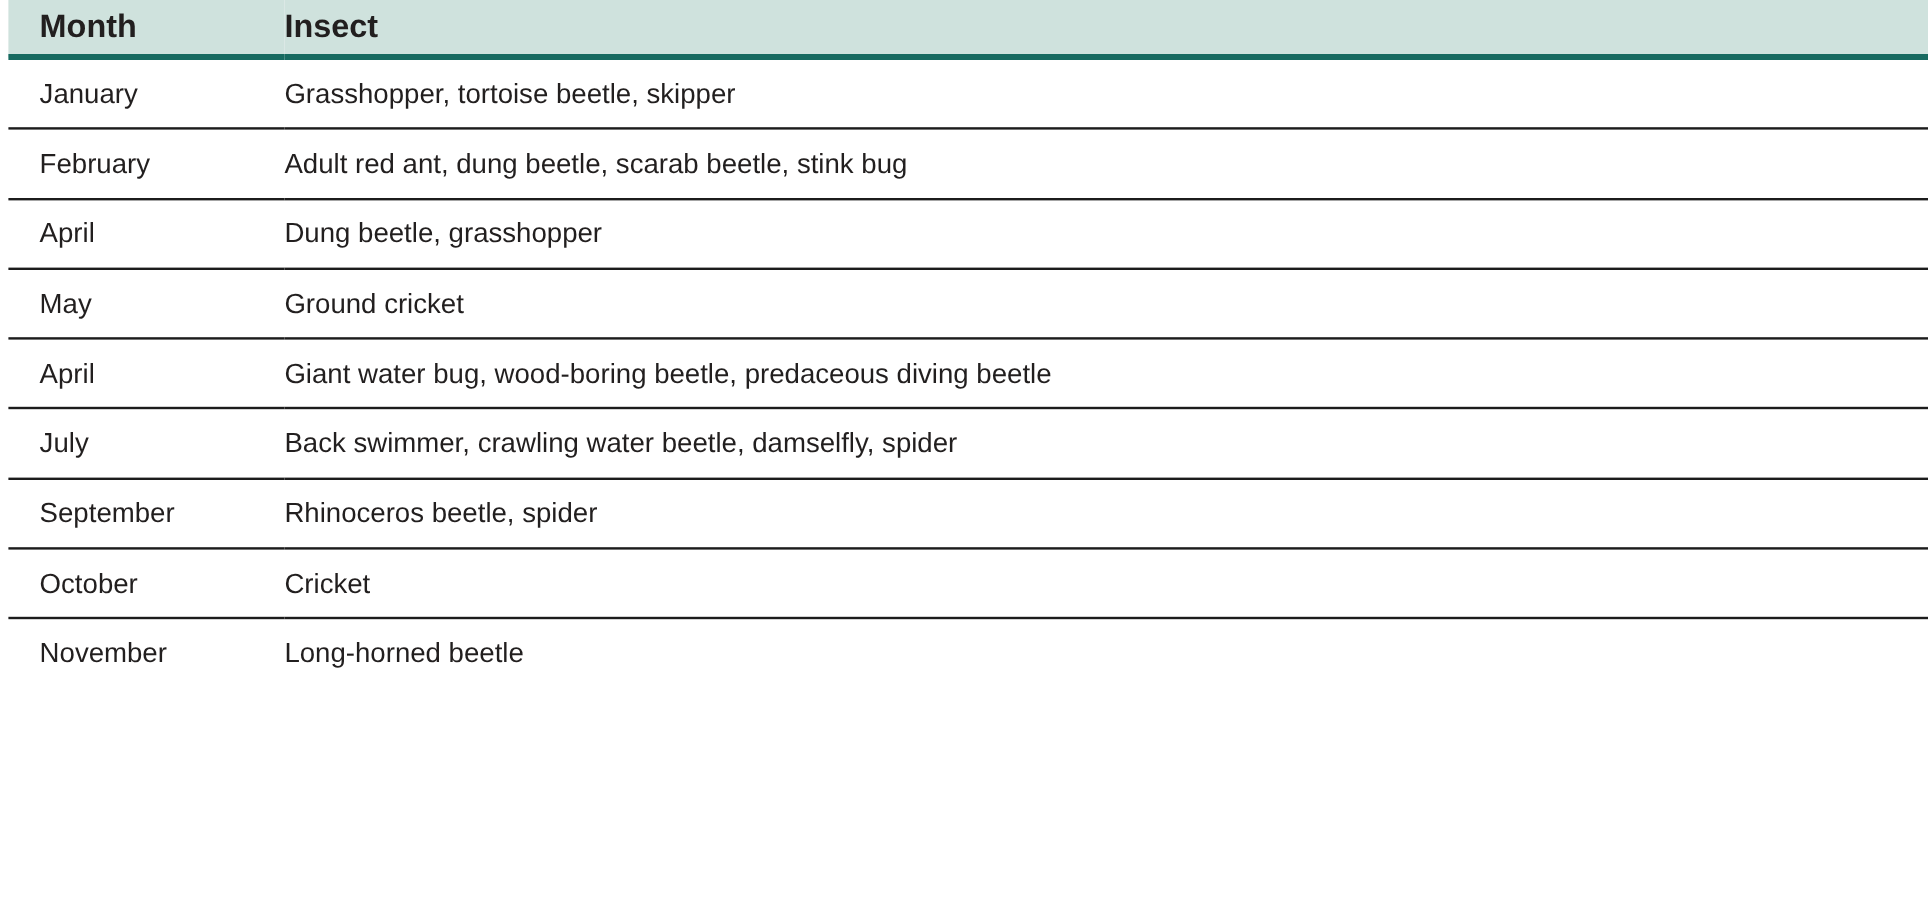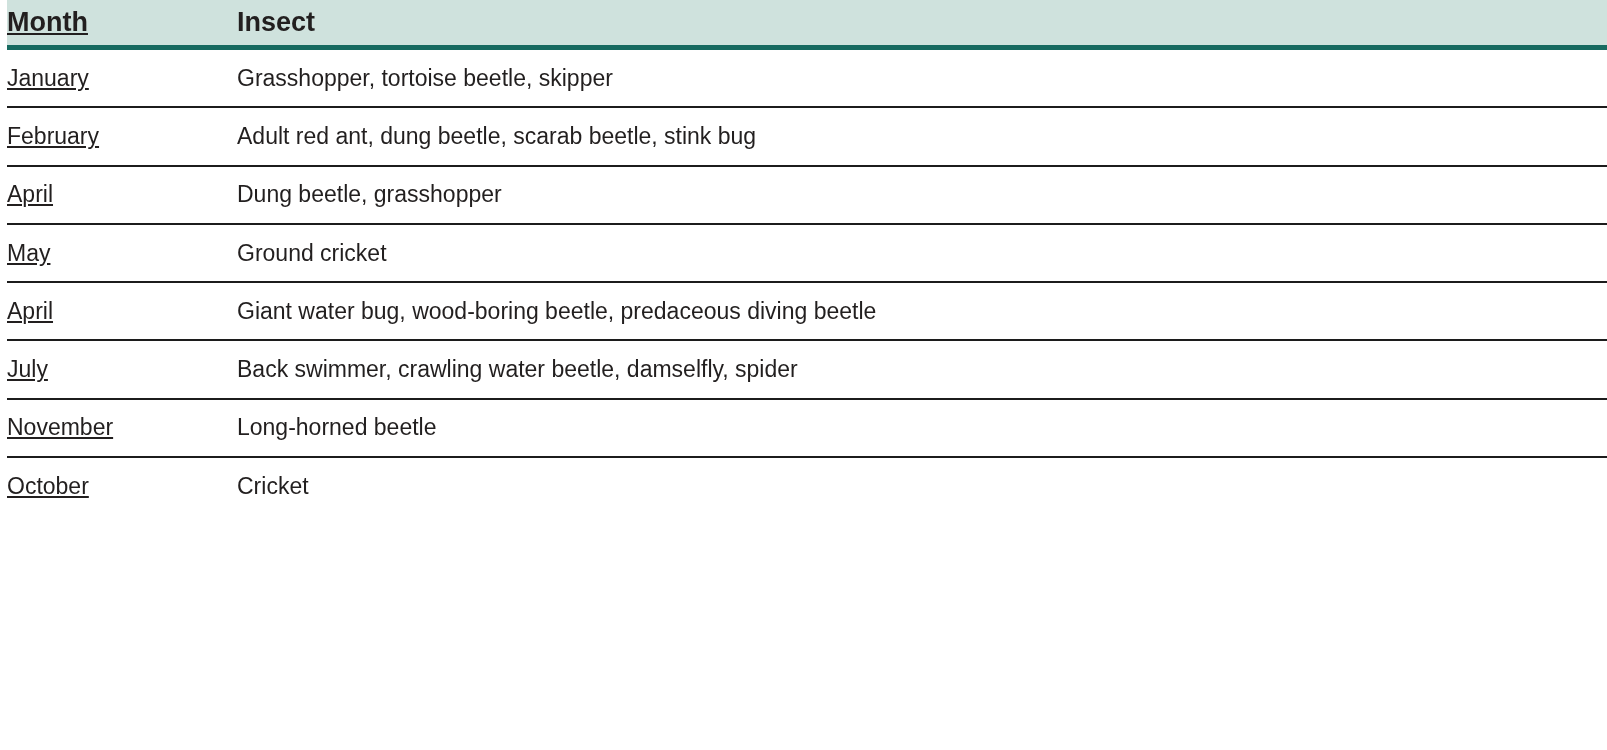--- a/index.html
+++ b/index.html
@@ -40,21 +40,21 @@
     padding: 0;
     border-bottom: 2px solid #1c1c1c;
     white-space: nowrap;
     overflow: visible;
   }
   .insect-table tbody tr:last-child td {
     border-bottom: none;
   }
   .insect-table th:first-child,
   .insect-table td:first-child {
-    text-decoration: underline;
+    padding-left: 26px;
   }
 </style>
 </head>
 <body>
 
 <table class="insect-table">
   <colgroup>
     <col class="month-col">
     <col class="insect-col">
   </colgroup>
@@ -83,21 +83,25 @@
     </tr>
     <tr>
       <td>April</td>
       <td>Giant water bug, wood-boring beetle, predaceous diving beetle</td>
     </tr>
     <tr>
       <td>July</td>
       <td>Back swimmer, crawling water beetle, damselfly, spider</td>
     </tr>
     <tr>
-      <td>November</td>
-      <td>Long-horned beetle</td>
+      <td>September</td>
+      <td>Rhinoceros beetle, spider</td>
     </tr>
     <tr>
       <td>October</td>
       <td>Cricket</td>
     </tr>
+    <tr>
+      <td>November</td>
+      <td>Long-horned beetle</td>
+    </tr>
   </tbody>
 </table>
 
 </body></html>

